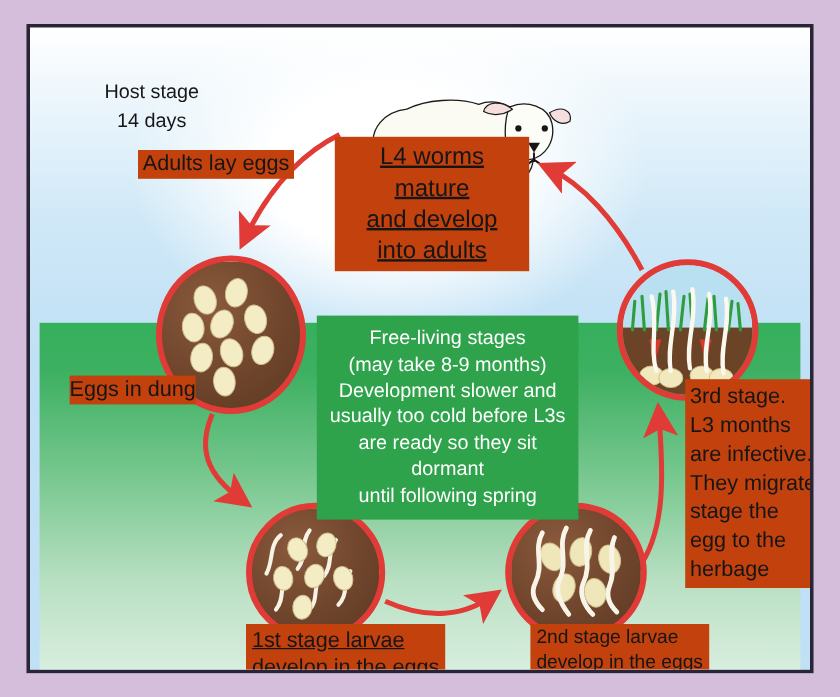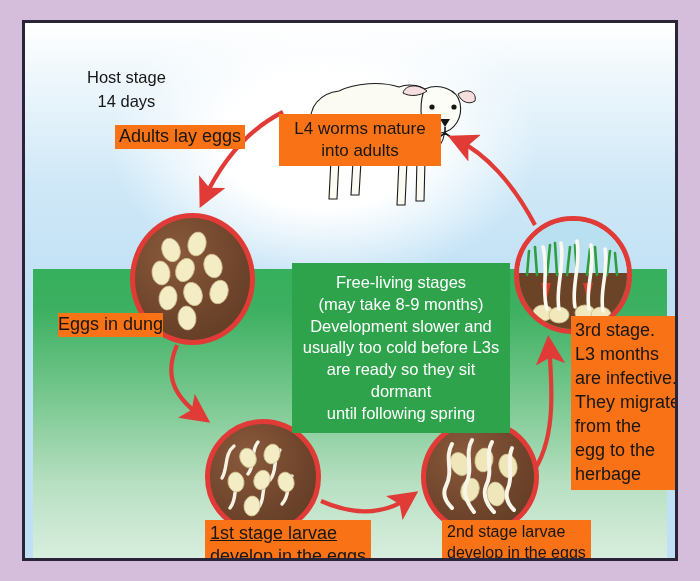--- a/index.html
+++ b/index.html
@@ -43,38 +43,38 @@
   #node-eggs{left:105px;top:190px;width:125px;height:132px;}
   #node-l1{left:180px;top:396px;width:116px;height:116px;}
   #node-l2{left:396px;top:396px;width:118px;height:116px;}
   #node-l3{left:489px;top:193px;width:118px;height:118px;}
 
   
   .arrows{position:absolute;left:0;top:0;width:650px;height:535px;pointer-events:none;}
 
   
   .txt{position:absolute;color:#161616;line-height:1.22;}
-  .wbox{background:#f97316;}
+  .wbox{background:#c2410c;}
   .host{left:62px;top:43px;font-size:16.5px;line-height:1.45;text-align:center;}
   .lay-eggs{left:90px;top:102px;font-size:18px;padding:1px 4px;}
   .l4{
-    left:254px;top:91px;width:150px;font-size:17px;text-align:center;
-    padding:4px 6px;line-height:1.3;
+    left:254px;top:91px;width:150px;font-size:20px;text-align:center;
+    padding:4px 6px;line-height:1.3;text-decoration:underline;
   }
   .eggs-dung{left:33px;top:290px;font-size:18px;padding:1px 0;}
   .lbl1{left:180px;top:497px;font-size:18px;padding:2px 5px;line-height:1.3;text-decoration:underline;}
   .lbl2{left:417px;top:497px;font-size:16px;padding:2px 5px;line-height:1.3;}
   .right-note{
     left:546px;top:293px;width:112px;font-size:18px;padding:3px 4px;line-height:1.33;
   }
   .greenbox{
     position:absolute;left:239px;top:240px;width:218px;
     background:#2ea34b;color:#ffffff;
     font-size:16.5px;text-align:center;line-height:1.32;
-    padding:9px 6px;box-sizing:border-box;margin-left:28px;
+    padding:9px 6px;box-sizing:border-box;
   }
 </style>
 </head>
 <body>
 
 <div id="frame">
 <div id="stage">
 
   <div class="sky"></div>
   <div class="ground"></div>
@@ -210,40 +210,41 @@
 
   <div class="txt host">
     <div>Host stage</div>
     <div>14 days</div>
   </div>
 
   <div class="txt wbox lay-eggs">Adults lay eggs</div>
 
   <div class="txt wbox l4">
     <div>L4 worms mature</div>
+    <div>and develop</div>
     <div>into adults</div>
   </div>
 
   <div class="txt wbox eggs-dung">Eggs in dung</div>
 
   <div class="greenbox">
     <div>Free-living stages</div>
     <div>(may take 8-9 months)</div>
     <div>Development slower and</div>
     <div>usually too cold before L3s</div>
     <div>are ready so they sit dormant</div>
     <div>until following spring</div>
   </div>
 
   <div class="txt wbox right-note">
     <div>3rd stage.</div>
     <div>L3 months</div>
     <div>are infective.</div>
     <div>They migrate</div>
-    <div>from the</div>
+    <div>stage the</div>
     <div>egg to the</div>
     <div>herbage</div>
   </div>
 
   <div class="txt wbox lbl1">
     <div>1st stage larvae</div>
     <div>develop in the eggs</div>
   </div>
 
   <div class="txt wbox lbl2">

